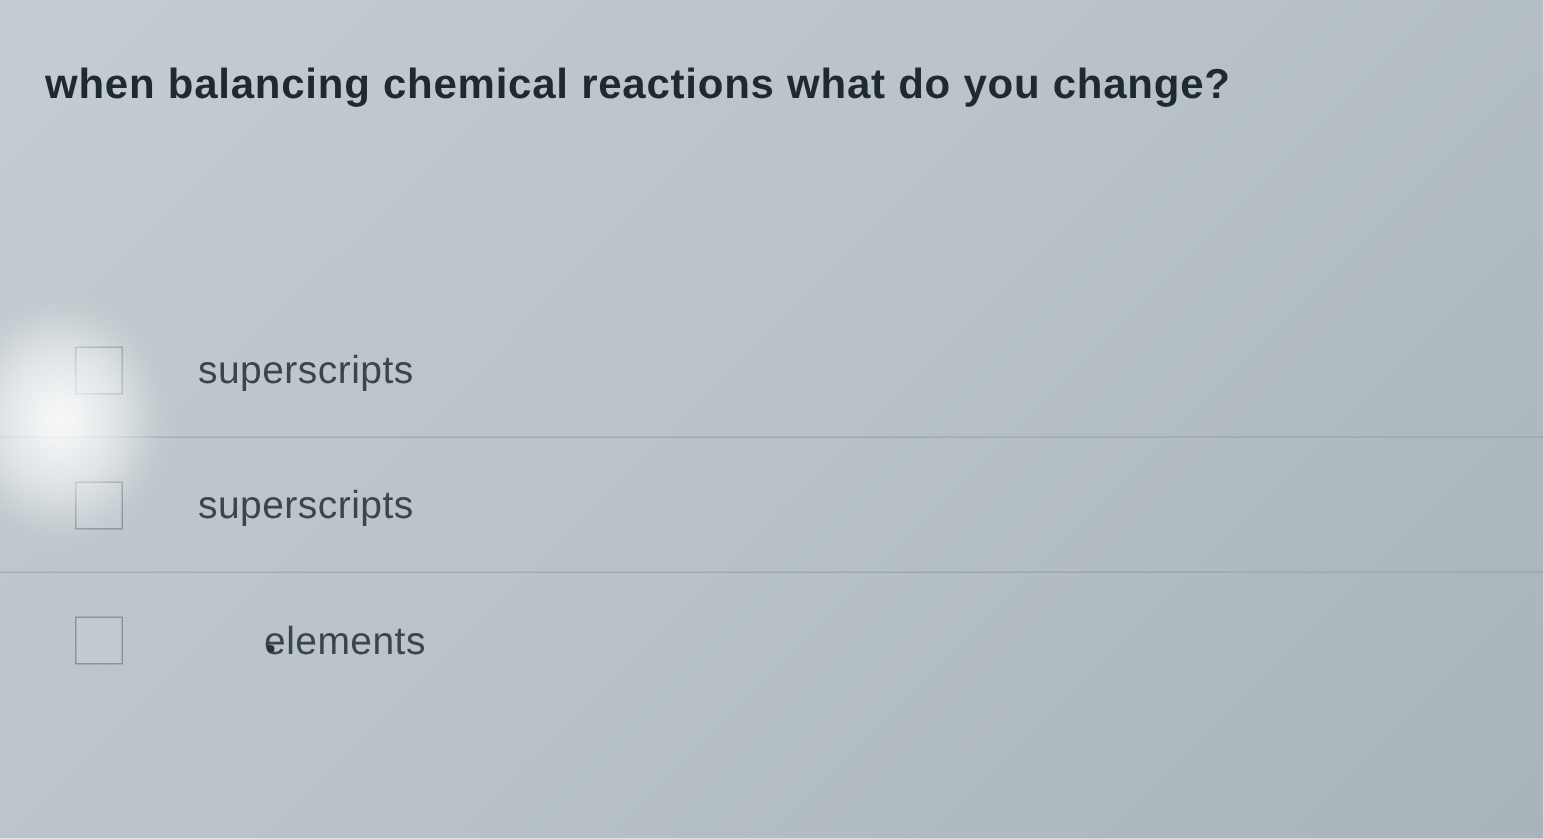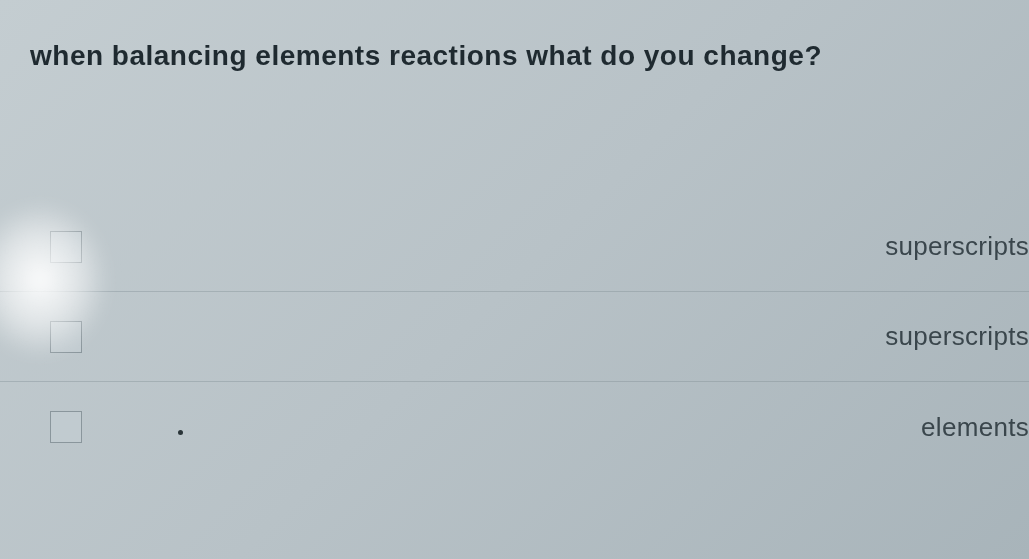--- a/index.html
+++ b/index.html
@@ -28,24 +28,24 @@
     .options-container {
       margin-top: 130px;
     }
     .option-row {
       display: flex;
       align-items: center;
       padding: 18px 0 18px 50px;
       min-height: 90px;
       border-bottom: 1px solid rgba(120, 135, 140, 0.35);
       position: relative;
-      justify-content: space-between;
     }
     .option-row:last-child {
       border-bottom: none;
+      gap: 44px;
     }
     .checkbox {
       width: 32px;
       height: 32px;
       border: 1.5px solid #8a969c;
       background: rgba(200, 210, 214, 0.4);
       flex-shrink: 0;
       margin-right: 50px;
     }
     .option-label {
@@ -70,21 +70,21 @@
       background: #2a3438;
       border-radius: 50%;
       left: 178px;
       top: 430px;
     }
   </style>
 </head>
 <body>
 
 <div class="question-container">
-  <div class="question-text">when balancing elements reactions what do you change?</div>
+  <div class="question-text">when balancing chemical reactions what do you change?</div>
 </div>
 
 <div class="options-container">
   <div class="option-row">
     <div class="checkbox"></div>
     <div class="option-label">superscripts</div>
   </div>
   <div class="option-row">
     <div class="checkbox"></div>
     <div class="option-label">superscripts</div>

